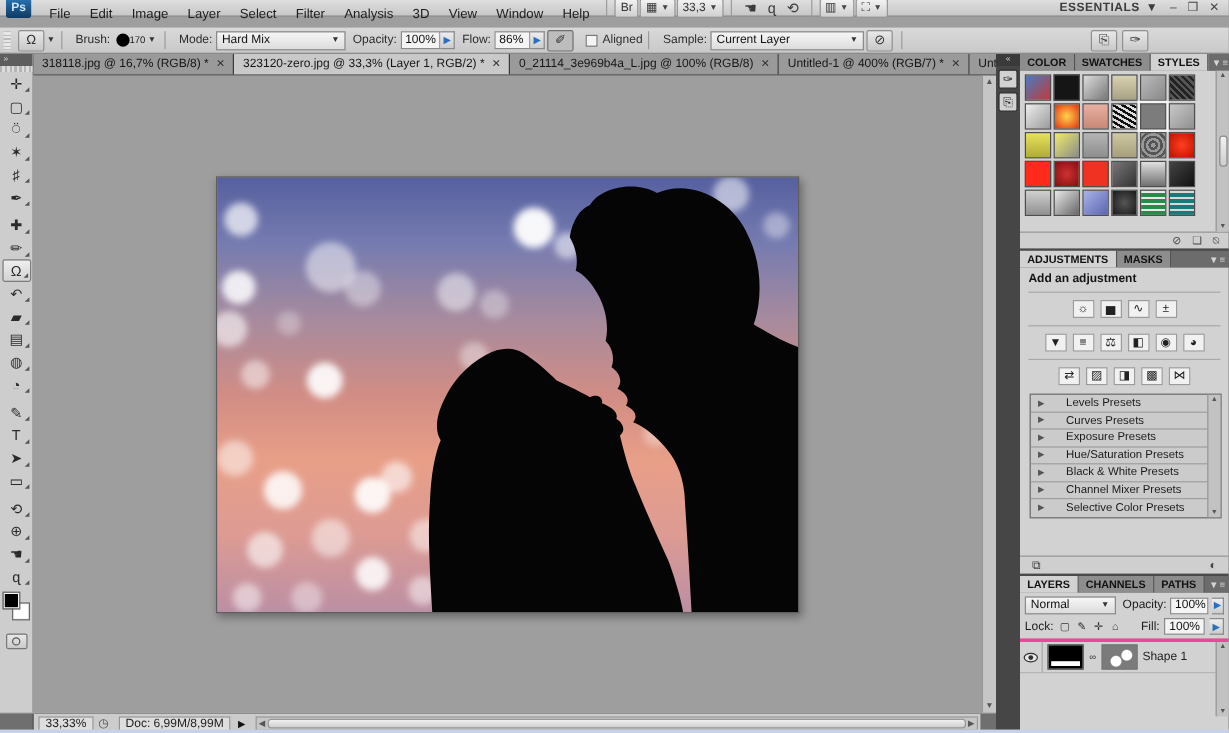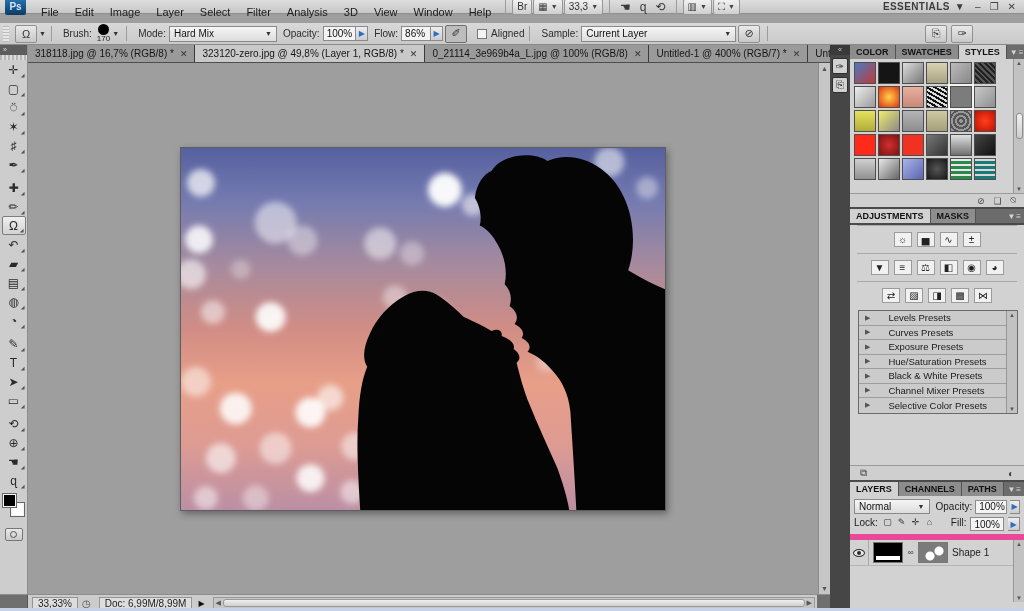--- a/index.html
+++ b/index.html
@@ -22,21 +22,21 @@
   .options-bar{position:absolute;left:0;top:23px;width:1024px;height:22px;background:linear-gradient(#d9d9d9,#c9c9c9);border-bottom:1px solid #8a8a8a;display:flex;align-items:center;padding:0 3px;font-size:10px;color:#2c2c2c}
   .grip{width:6px;height:16px;background:repeating-linear-gradient(#bbb 0 1px,#e7e7e7 1px 3px);margin-right:4px}
   .ob-label{margin:0 3px 0 6px}
   .field{height:15px;background:#f4f4f4;border:1px solid #8a8a8a;display:inline-flex;align-items:center;padding:0 3px;min-width:30px;color:#111}
   .spin-btn{height:15px;width:12px;border:1px solid #8a8a8a;border-left:none;background:linear-gradient(#eee,#ccc);display:inline-flex;align-items:center;justify-content:center;color:#2a6fc0;font-size:8px}
   .dd{height:16px;border:1px solid #8a8a8a;background:linear-gradient(#f6f6f6,#dcdcdc);display:inline-flex;align-items:center;gap:14px;padding:0 4px;color:#111}
   .dd .carat{font-size:7px;color:#333}
   .ob-btn{width:22px;height:18px;border:1px solid #909090;border-radius:2px;background:linear-gradient(#e9e9e9,#c8c8c8);display:inline-flex;align-items:center;justify-content:center;font-size:11px;color:#333;margin:0 2px}
   .ob-btn.toggled{background:#bdbdbd;border-color:#6f6f6f}
   .checkbox{width:10px;height:10px;border:1px solid #777;background:#f4f4f4;display:inline-block;margin:0 4px 0 8px}
-  .brush-preview{display:flex;flex-direction:column;align-items:center;line-height:8px;margin:0 2px}
+  .brush-preview{display:flex;flex-direction:row;align-items:center;line-height:8px;margin:0 2px}
   .brush-dot{width:11px;height:11px;border-radius:50%;background:#000}
   .brush-size{font-size:8px;color:#222}
 
   
   .toolbox{position:absolute;left:0;top:45px;width:28px;height:549px;background:#cdcdcd;border-right:1px solid #8d8d8d;display:flex;flex-direction:column;align-items:center}
   .toolbox-header{width:100%;height:10px;background:#5d5d5d;color:#d8d8d8;font-size:7px;line-height:10px;padding-left:3px}
   .toolbox-grip{width:100%;height:5px;background:repeating-linear-gradient(90deg,#b5b5b5 0 2px,#dcdcdc 2px 4px)}
   .tool-btn{width:24px;height:19px;display:flex;align-items:center;justify-content:center;font-size:12px;color:#2a2a2a;position:relative}
   .tool-btn .tcarat{position:absolute;right:1px;bottom:1px;font-size:5px;color:#555}
   .tool-btn.selected{background:linear-gradient(#efefef,#d2d2d2);border:1px solid #7d7d7d;border-radius:2px}
@@ -103,21 +103,21 @@
   .presets-list{flex:1}
   .preset-row{height:14.5px;display:flex;align-items:center;gap:18px;padding:0 6px;border-bottom:1px solid #9e9e9e;font-size:9.5px;color:#1a1a1a}
   .preset-row:last-child{border-bottom:none}
   .preset-arrow{font-size:7px;color:#555}
   .adj-footer{height:15px;border-top:1px solid #9a9a9a;background:#cfcfcf;display:flex;align-items:center;justify-content:space-between;padding:0 10px;font-size:10px;color:#444}
 
   
   .layers-body{height:133px;font-size:10px}
   .layers-controls{padding:3px 4px 2px;display:flex;align-items:center;gap:3px}
   .layers-controls .dd{height:15px;font-size:10px}
-  .lock-row{padding:1px 4px 3px;display:flex;align-items:flex-start;gap:4px;border-bottom:6px solid #ec4899}
+  .lock-row{padding:1px 4px 3px;display:flex;align-items:center;gap:4px;border-bottom:3px solid #ec4899}
   .lock-icon{font-size:9px;color:#333;width:11px;text-align:center}
   .layer-list{height:62px;display:flex}
   .layer-rows{flex:1}
   .layer-row{height:26px;display:flex;align-items:center;gap:4px;border-bottom:1px solid #b5b5b5;padding-right:2px}
   .layer-row.selected{background:#2f82df;color:#fff;font-weight:bold}
   .eye-cell{width:19px;height:100%;border-right:1px solid #a9a9a9;display:flex;align-items:center;justify-content:center}
   .eye{width:12px;height:8px;border:1px solid #2e2e2e;border-radius:50%;position:relative;background:#e8e8e8}
   .eye::after{content:"";position:absolute;left:3px;top:1px;width:4px;height:4px;border-radius:50%;background:#2e2e2e}
   .thumb{width:30px;height:21px;border:1px solid #777;background:#000;position:relative;flex:none}
   .thumb.shape::after{content:"";position:absolute;left:2px;bottom:2px;width:24px;height:4px;background:#fff}
@@ -213,21 +213,21 @@
       <span>86%</span>
     </span>
   <span class="spin-btn">▶</span>
   <span class="ob-btn toggled">
       <span>✐</span>
     </span>
   <span class="checkbox"></span>
   <span>Aligned</span>
   <span class="vdiv"></span>
   <span class="ob-label">Sample:</span>
-  <span class="dd" style="width:155px">
+  <span class="dd" style="width:128px">
       <span style="flex:1">Current Layer</span>
       <span class="carat">▼</span>
     </span>
   <span class="ob-btn">
       <span>⊘</span>
     </span>
   <span class="vdiv"></span>
   <span style="width:150px"></span>
   <span class="ob-btn">
       <span>⎘</span>
@@ -342,21 +342,21 @@
     </div>
 </div>
 
 <div class="tab-strip">
     <div id="doc-tabs" style="display:flex;height:100%">
       <div class="doc-tab">
         <span>318118.jpg @ 16,7% (RGB/8) *</span>
         <span class="tab-close">✕</span>
       </div>
       <div class="doc-tab active">
-        <span>323120-zero.jpg @ 49,8% (Layer 1, RGB/8) *</span>
+        <span>323120-zero.jpg @ 33,3% (Layer 1, RGB/2) *</span>
         <span class="tab-close">✕</span>
       </div>
       <div class="doc-tab">
         <span>0_21114_3e969b4a_L.jpg @ 100% (RGB/8)</span>
         <span class="tab-close">✕</span>
       </div>
       <div class="doc-tab">
         <span>Untitled-1 @ 400% (RGB/7) *</span>
         <span class="tab-close">✕</span>
       </div>
@@ -519,20 +519,21 @@
     <div class="panel">
       <div class="panel-tabs" id="adj-tabs">
           <div class="panel-tab active">ADJUSTMENTS</div>
           <div class="panel-tab">MASKS</div>
           <div class="panel-menu">
             <span>▼</span>
             <span>≡</span>
           </div>
         </div>
       <div class="panel-body adj-body">
+        <div class="adj-title">Add an adjustment</div>
         <div class="adj-hr"></div>
         <div class="adj-row" id="adj-row0">
             <span class="adj-icon">☼</span>
             <span class="adj-icon">▅</span>
             <span class="adj-icon">∿</span>
             <span class="adj-icon">±</span>
           </div>
         <div class="adj-hr"></div>
         <div class="adj-row" id="adj-row1">
             <span class="adj-icon">▼</span>

